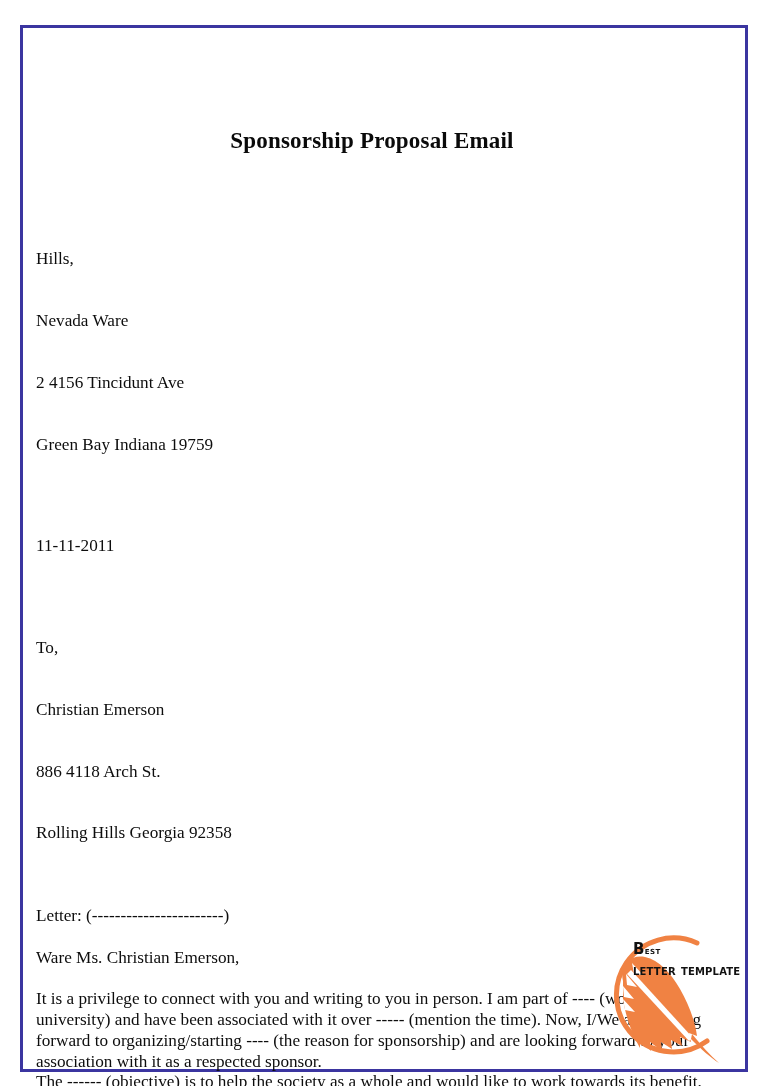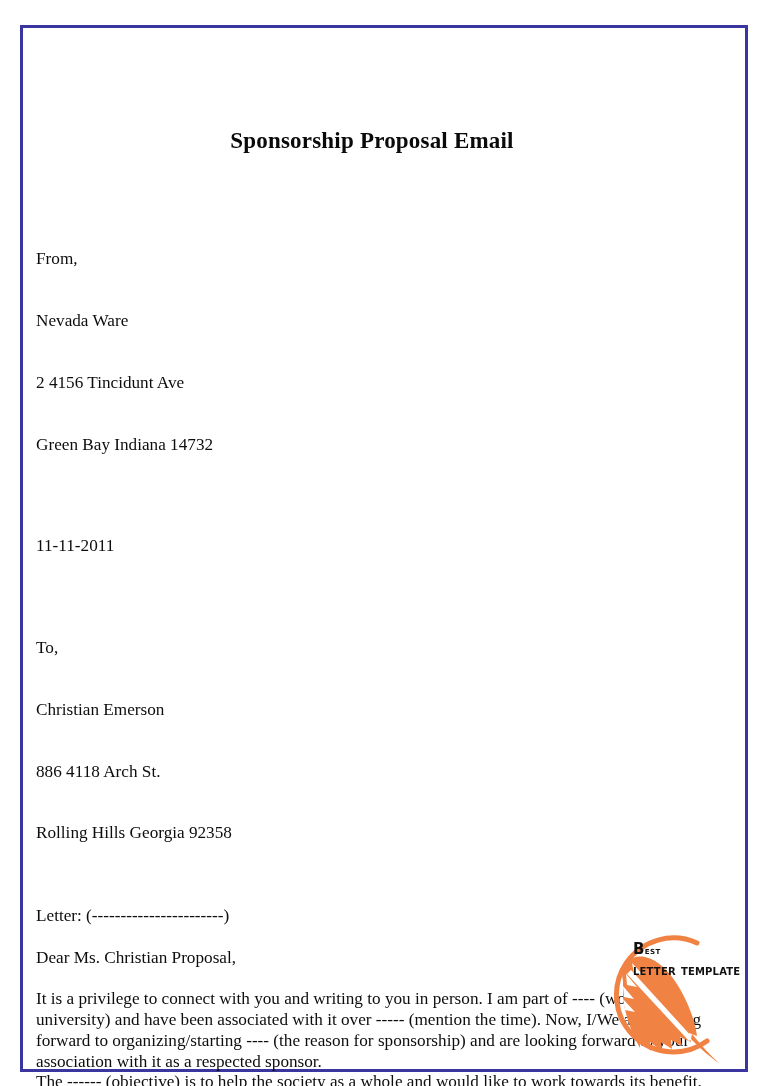--- a/index.html
+++ b/index.html
@@ -106,24 +106,24 @@
 </style>
 </head>
 <body>
 
 <div id="page">
   <div id="letter">
 
     <h1 class="doc-title">Sponsorship Proposal Email</h1>
 
     <div id="from-block" class="block">
-      <div>From,</div>
+      <div>Hills,</div>
       <div>Nevada Ware</div>
       <div>2 4156 Tincidunt Ave</div>
-      <div>Green Bay Indiana 14732</div>
+      <div>Green Bay Indiana 19759</div>
     </div>
 
     <div class="gap-lg"></div>
 
     <div class="block">11-11-2011</div>
 
     <div class="gap-lg"></div>
 
     <div class="block">
       <div>To,</div>
@@ -131,21 +131,21 @@
       <div>886 4118 Arch St.</div>
       <div>Rolling Hills Georgia 92358</div>
     </div>
 
     <div class="gap-md"></div>
 
     <div class="block">Letter: (-----------------------)</div>
 
     <div class="gap-md"></div>
 
-    <div class="block">Dear Ms. Christian Proposal,</div>
+    <div class="block">Ware Ms. Christian Emerson,</div>
 
     <div class="gap-md"></div>
 
     <div class="body-para">It is a privilege to connect with you and writing to you in person. I am part of ---- (workplace/ university) and have been associated with it over ----- (mention the time). Now, I/We are looking forward to organizing/starting ---- (the reason for sponsorship) and are looking forward to your association with it as a respected sponsor.
 The ------ (objective) is to help the society as a whole and would like to work towards its benefit. The ---- (event/course) is beneficial for both parties as it not only boosts the presence in the</div>
 
   </div>
 
   <div id="logo">
     <svg width="162" height="152" viewBox="0 0 162 152" xmlns="http://www.w3.org/2000/svg">

